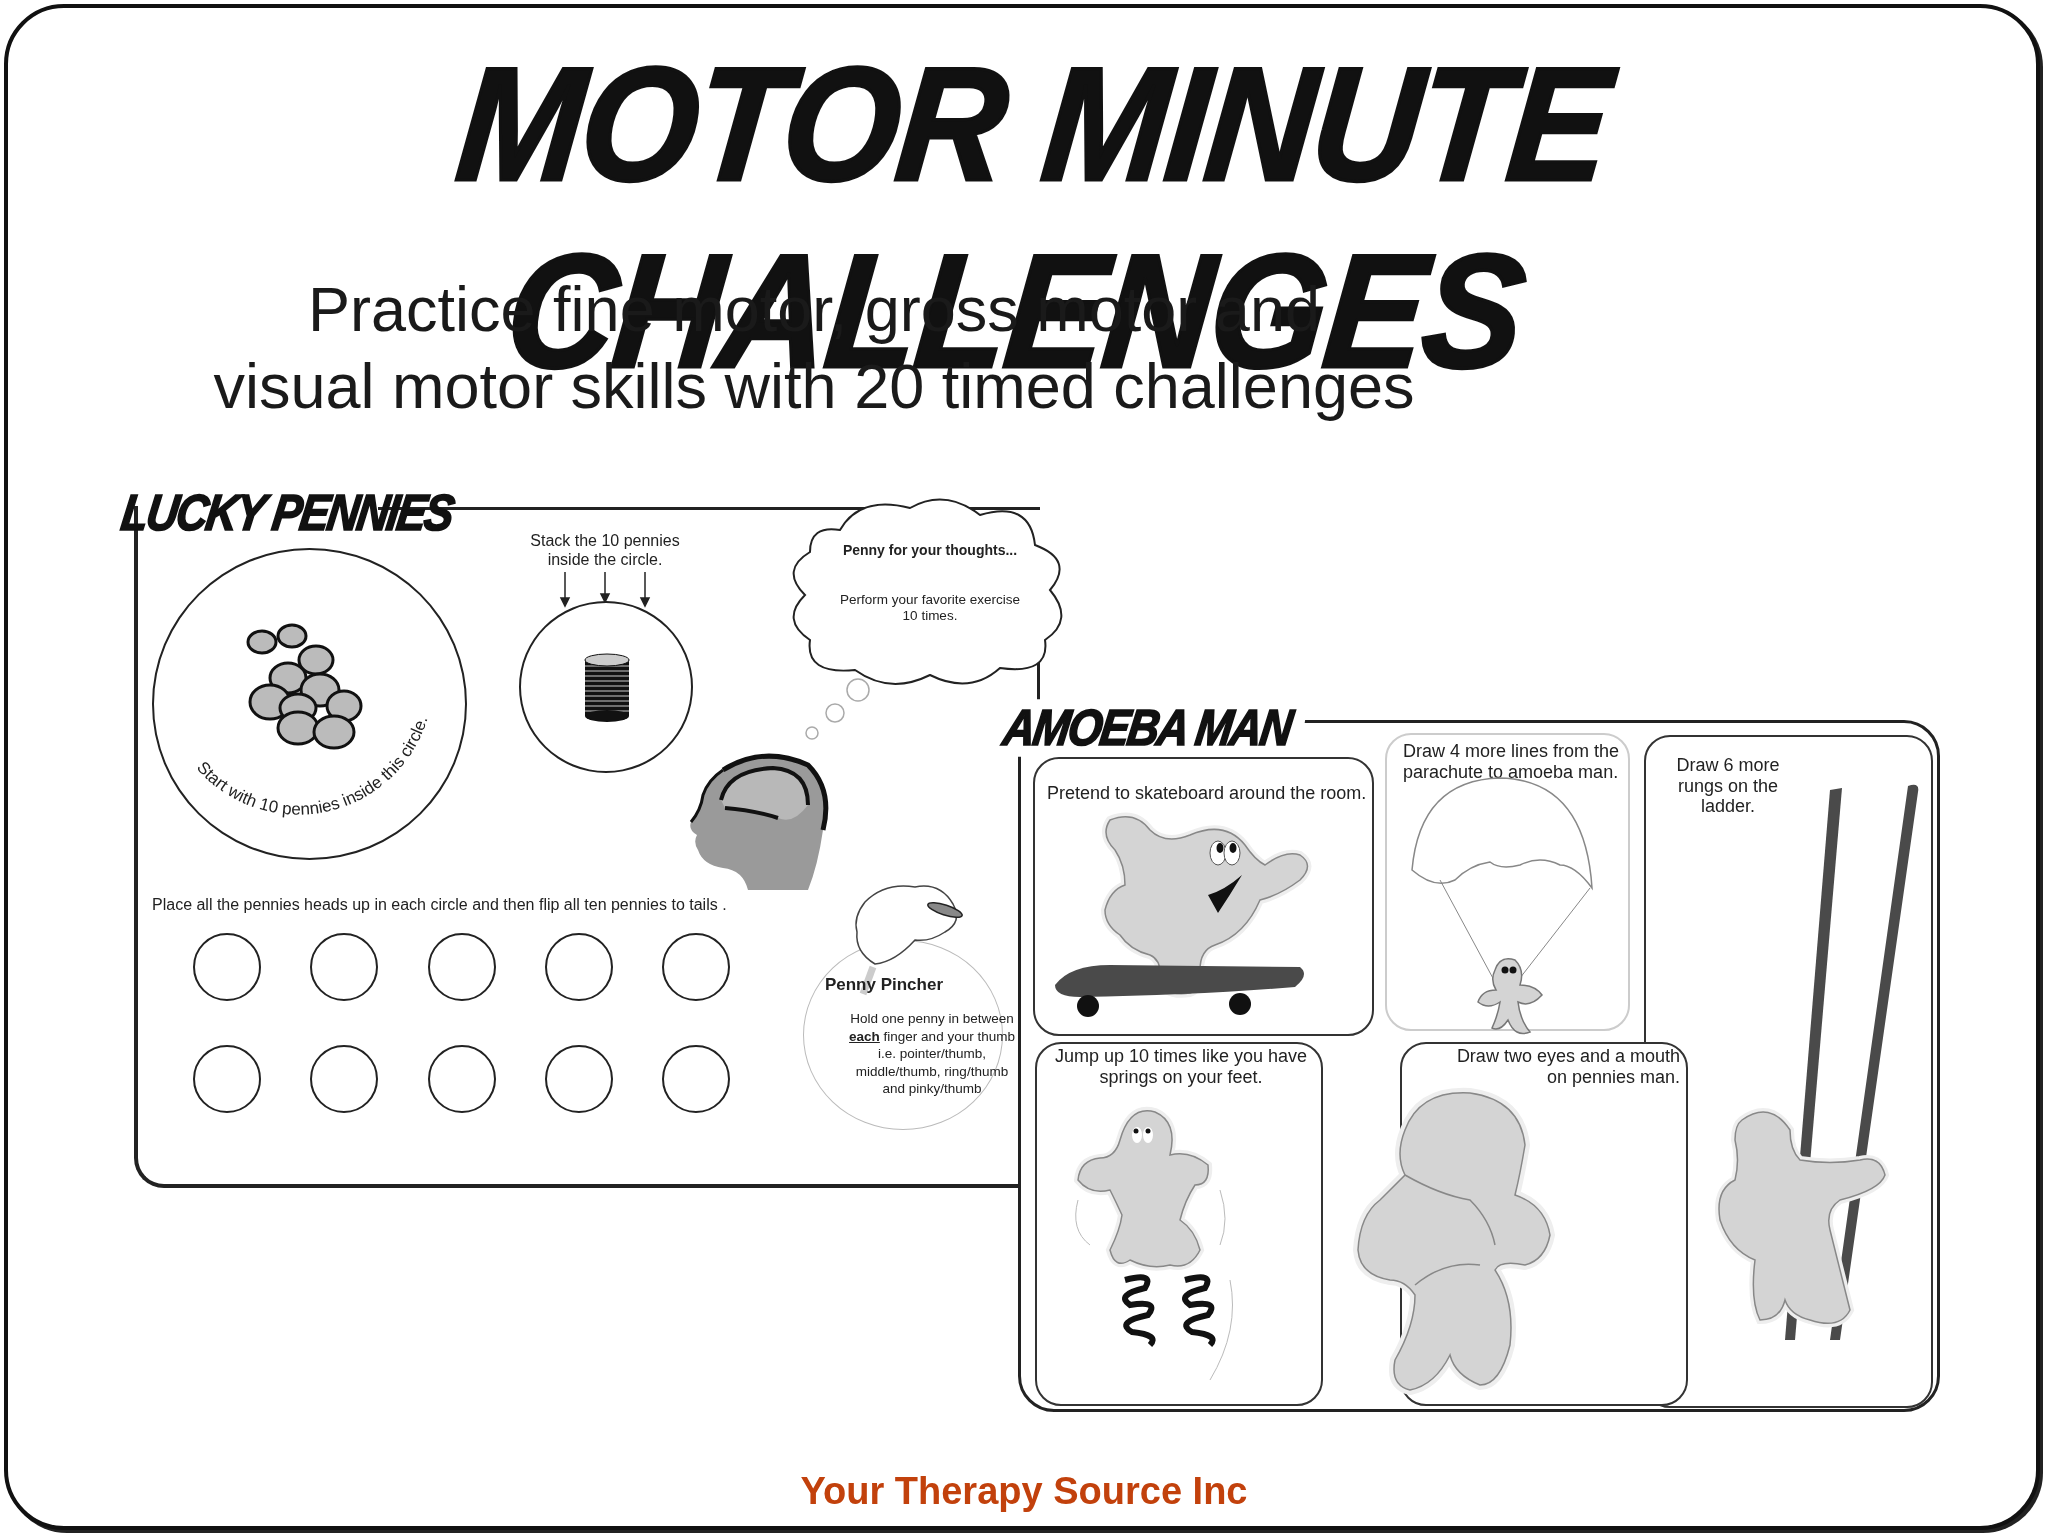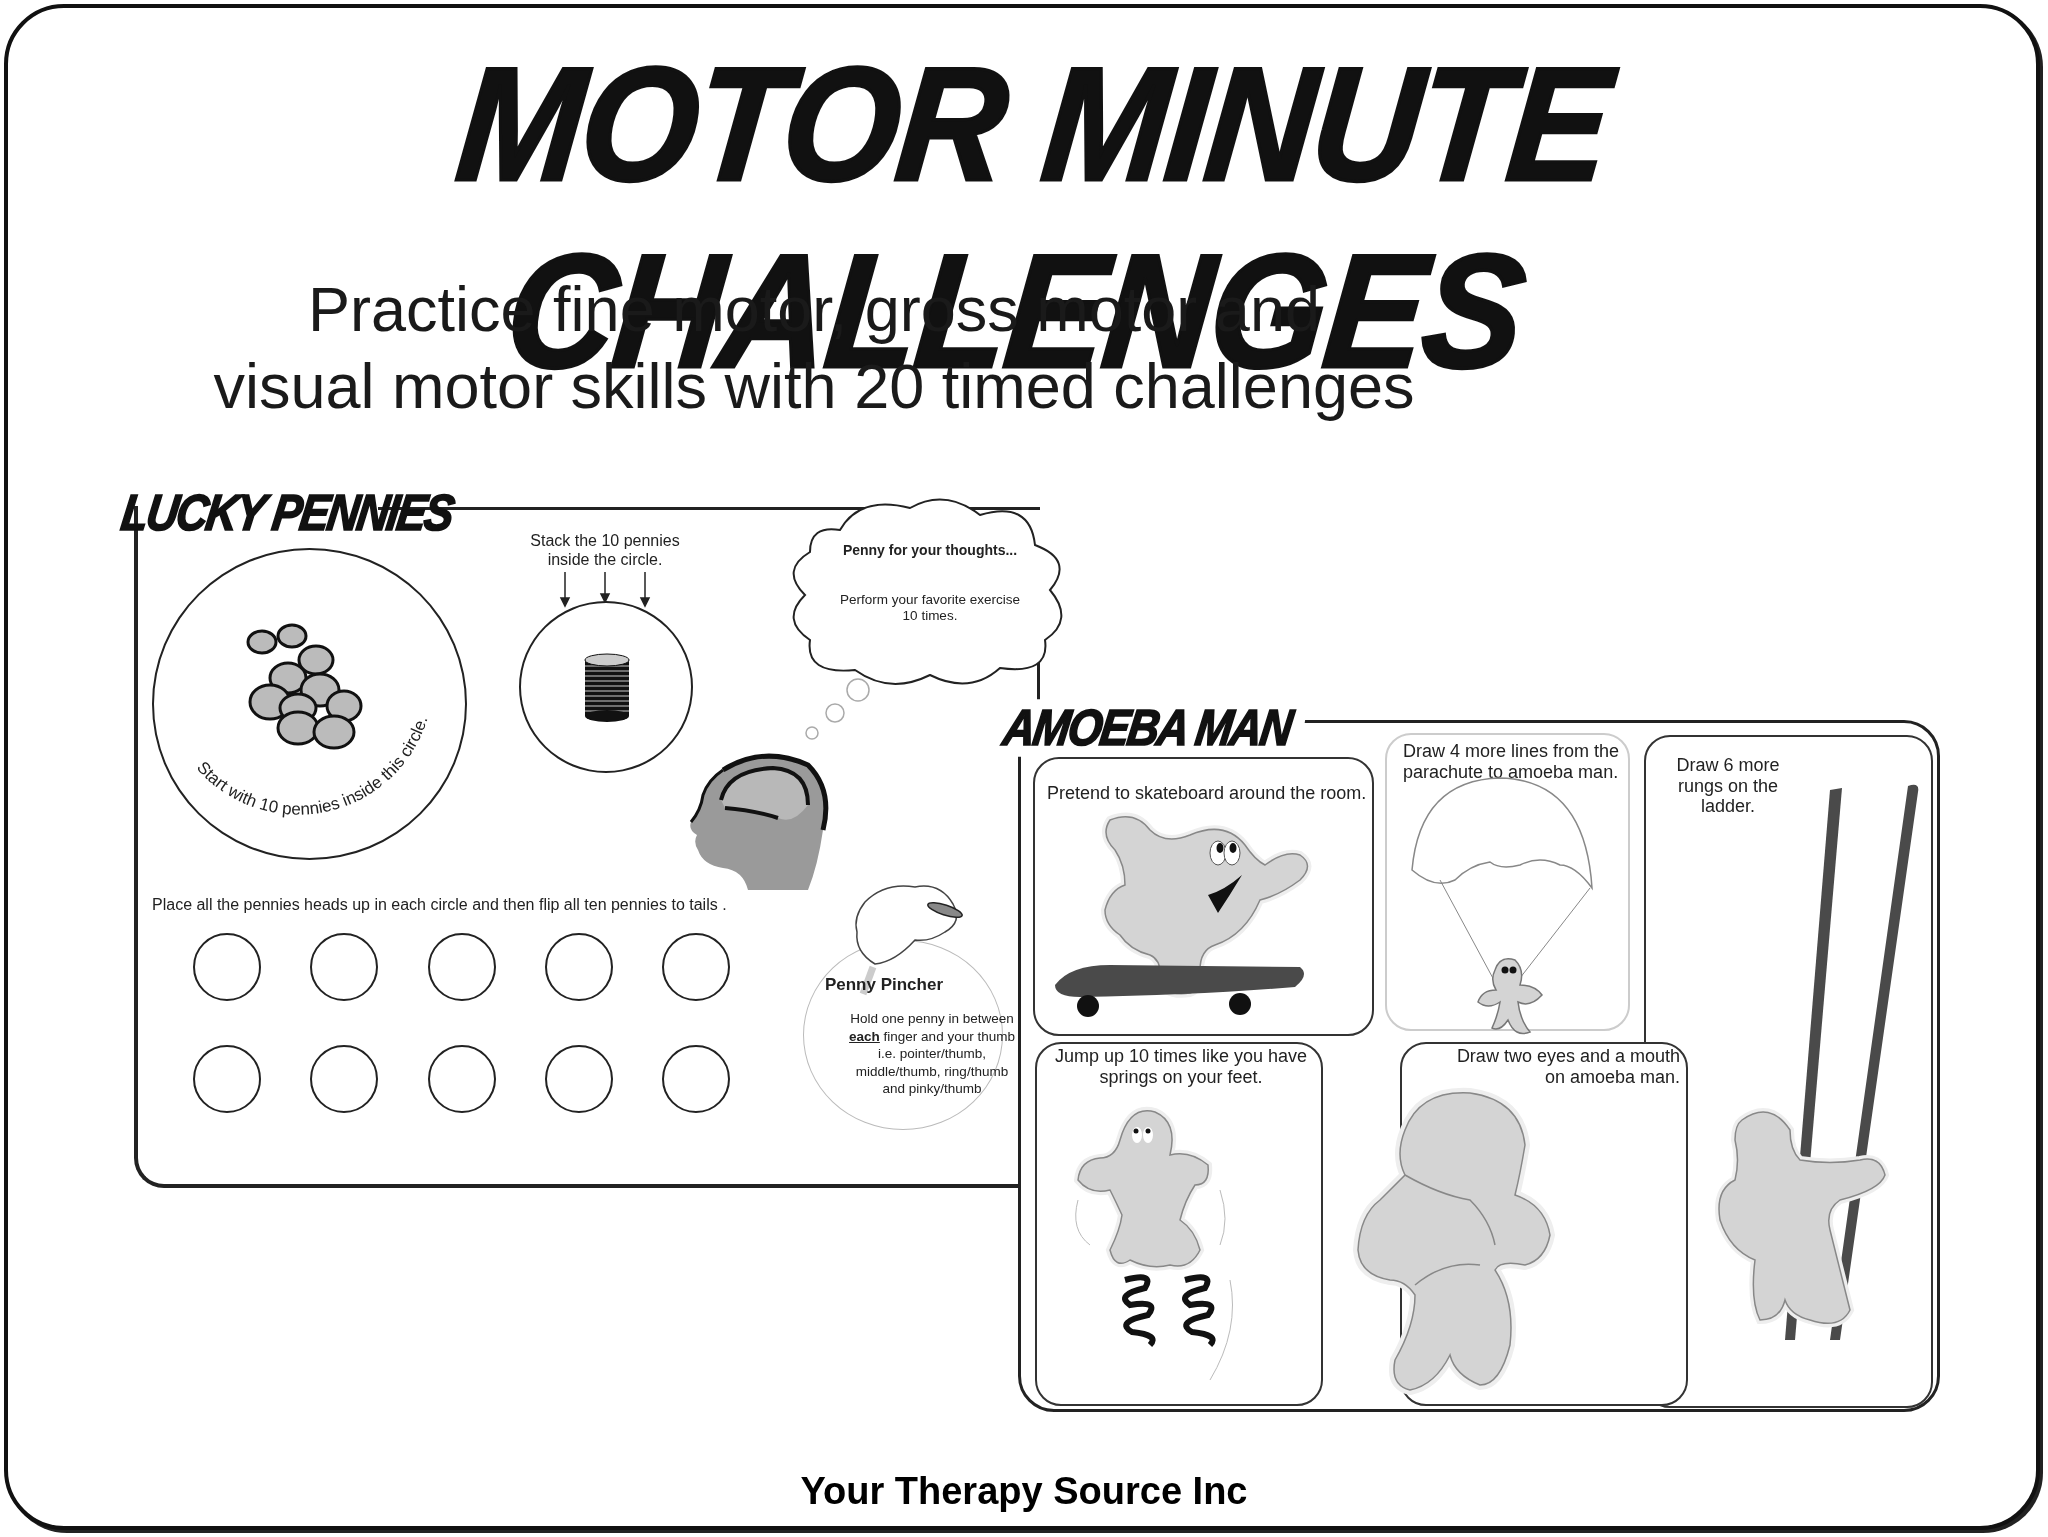--- a/index.html
+++ b/index.html
@@ -47,21 +47,21 @@
   .amoeba-panel {
     position: absolute; left: 1018px; top: 720px; width: 922px; height: 692px;
     border: 3px solid #222; border-radius: 36px; background: #fff;
   }
   .am-topline-cover { position: absolute; left: 1018px; top: 712px; width: 240px; height: 16px; background: #fff; }
   .sub-panel { position: absolute; border: 2px solid #333; border-radius: 26px; background: #fff; }
   .sub-panel .label { position: absolute; font-size: 18px; color: #222; line-height: 1.15; }
 
   .footer-text {
     position: absolute; left: 0; top: 1470px; width: 2048px; text-align: center;
-    font-weight: bold; font-size: 38px; color: #000000;
+    font-weight: bold; font-size: 38px; color: #c2410c;
   }
   svg { position: absolute; overflow: visible; }
 </style>
 </head>
 <body>
 
 <div class="page-frame"></div>
 
 <div class="main-title">MOTOR MINUTE CHALLENGES</div>
 <div class="subtitle sub1">Practice fine motor, gross motor and</div>
@@ -253,21 +253,21 @@
   <g fill="none" stroke="#bbb" stroke-width="1">
     <path d="M 18 100 Q 10 130 30 145"></path>
       <path d="M 160 90 Q 170 120 160 145"></path>
     <path d="M 170 180 Q 180 230 150 280"></path>
   </g>
 </svg>
 
 <div class="sub-panel" style="left:1400px; top:1042px; width:288px; height:364px;">
   <div class="label" style="left:0; top:2px; width:278px; text-align:right;">
     <div>Draw two eyes and a mouth</div>
-    <div>on amoeba man.</div>
+    <div>on pennies man.</div>
   </div>
 </div>
 <svg style="left:1350px; top:1085px;" width="240" height="325">
   <path d="M 55 45 Q 70 5 120 8 Q 170 15 175 60 Q 170 90 165 110 Q 195 120 200 150 Q 195 175 175 180 Q 150 175 145 185 Q 165 215 160 260 Q 150 300 130 300 Q 105 290 100 270 Q 85 300 60 305 Q 40 300 45 275 Q 65 240 65 210 Q 55 195 40 195 Q 10 190 8 165 Q 10 130 30 115 Q 45 100 55 90 Q 45 70 55 45 Z" fill="#d4d4d4" stroke="#eee" stroke-width="10"></path>
   <path d="M 55 45 Q 70 5 120 8 Q 170 15 175 60 Q 170 90 165 110 Q 195 120 200 150 Q 195 175 175 180 Q 150 175 145 185 Q 165 215 160 260 Q 150 300 130 300 Q 105 290 100 270 Q 85 300 60 305 Q 40 300 45 275 Q 65 240 65 210 Q 55 195 40 195 Q 10 190 8 165 Q 10 130 30 115 Q 45 100 55 90 Q 45 70 55 45 Z" fill="#d4d4d4" stroke="#888" stroke-width="1.5"></path>
   <path d="M 55 90 Q 90 110 120 115 Q 140 135 145 160" fill="none" stroke="#888" stroke-width="1.5"></path>
   <path d="M 65 200 Q 95 175 130 180" fill="none" stroke="#888" stroke-width="1.5"></path>
 </svg>
 
 <div class="footer-text">Your Therapy Source Inc</div>

